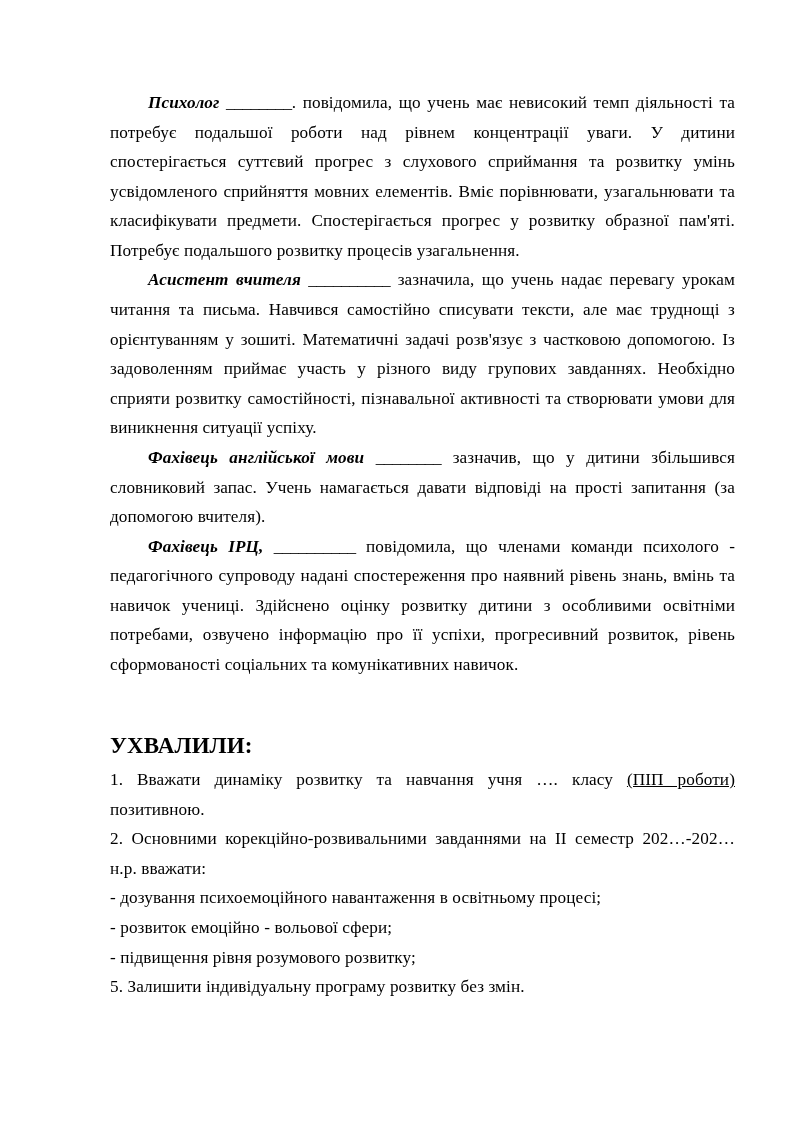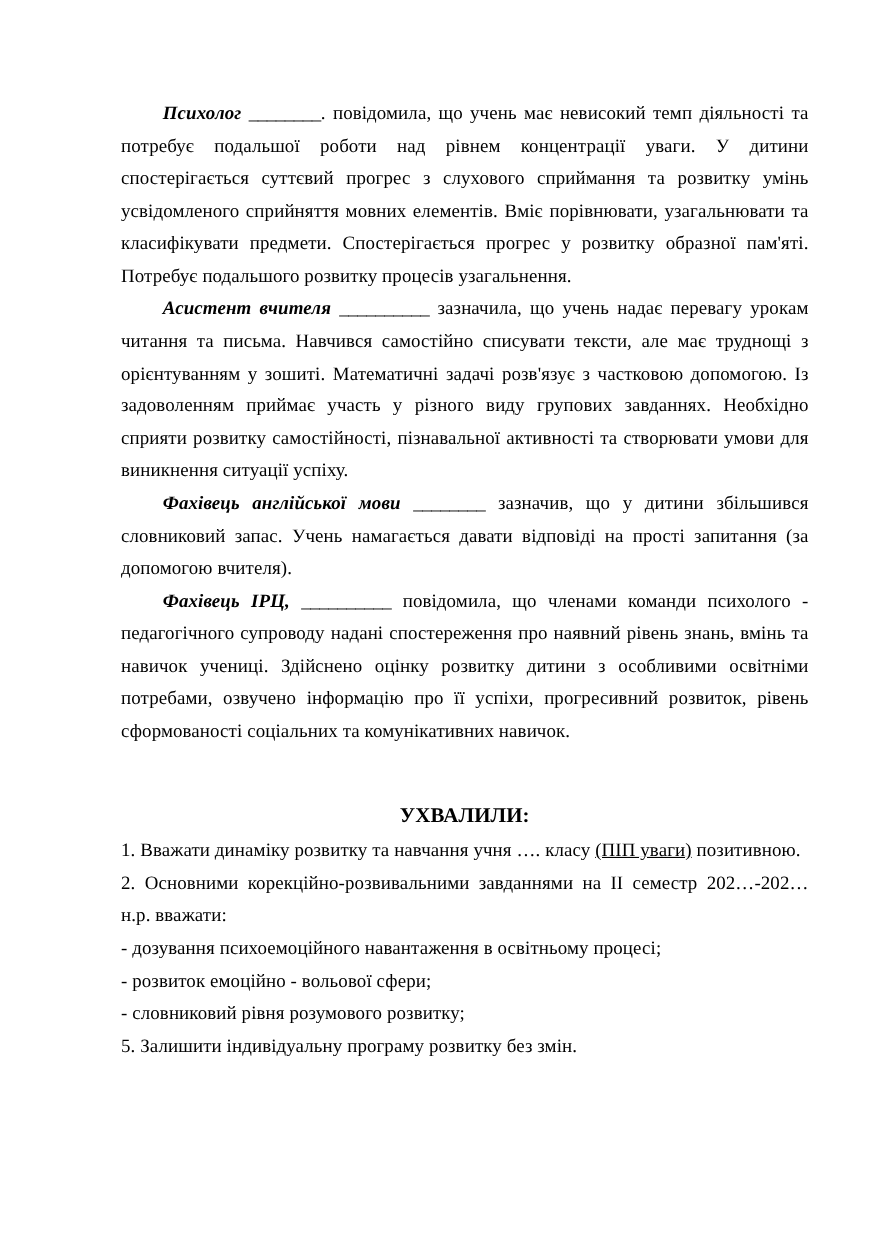--- a/index.html
+++ b/index.html
@@ -41,24 +41,24 @@
   }
   .role {
     font-weight: bold;
     font-style: italic;
   }
   .blank {
     letter-spacing: -0.4px;
   }
   .section-head {
     font-weight: bold;
-    font-size: 19px;
+    font-size: 23px;
     line-height: 1.72;
     margin: 0;
-    text-align: center;
+    text-align: left;
   }
   .list-line {
     text-align: justify;
     text-indent: 0;
   }
   .list-line.flat {
     text-align: left;
   }
   .underlined {
     text-decoration: underline;
@@ -85,38 +85,38 @@
       <span class="role">Фахівець англійської мови</span><span> </span><span class="blank">________</span><span> зазначив, що у дитини збільшився словниковий запас. Учень намагається давати відповіді на прості запитання (за допомогою вчителя).</span>
     </p>
 
     <p class="para para-gap">
       <span class="role">Фахівець ІРЦ,</span><span> </span><span class="blank">__________</span><span> повідомила, що членами команди психолого - педагогічного супроводу надані спостереження про наявний рівень знань, вмінь та навичок учениці. Здійснено оцінку розвитку дитини з особливими освітніми потребами, озвучено інформацію про її успіхи, прогресивний розвиток, рівень сформованості соціальних та комунікативних навичок.</span>
     </p>
 
     <p class="section-head head-gap">УХВАЛИЛИ:</p>
 
     <p class="list-line">
-      <span>1. Вважати динаміку розвитку та навчання учня …. класу </span><span class="underlined">(ПІП уваги)</span><span> позитивною.</span>
+      <span>1. Вважати динаміку розвитку та навчання учня …. класу </span><span class="underlined">(ПІП роботи)</span><span> позитивною.</span>
     </p>
 
     <p class="list-line">
       <span>2. Основними корекційно-розвивальними завданнями на ІІ семестр 202…-202… н.р. вважати:</span>
     </p>
 
     <p class="list-line flat">
       <span>- дозування психоемоційного навантаження в освітньому процесі;</span>
     </p>
 
     <p class="list-line flat">
       <span>- розвиток емоційно - вольової сфери;</span>
     </p>
 
 
     <p class="list-line flat">
-      <span>- словниковий рівня розумового розвитку;</span>
+      <span>- підвищення рівня розумового розвитку;</span>
     </p>
 
     <p class="list-line flat">
       <span>5. Залишити індивідуальну програму розвитку без змін.</span>
     </p>
 
   </div>
 </div>
 
 </body></html>

